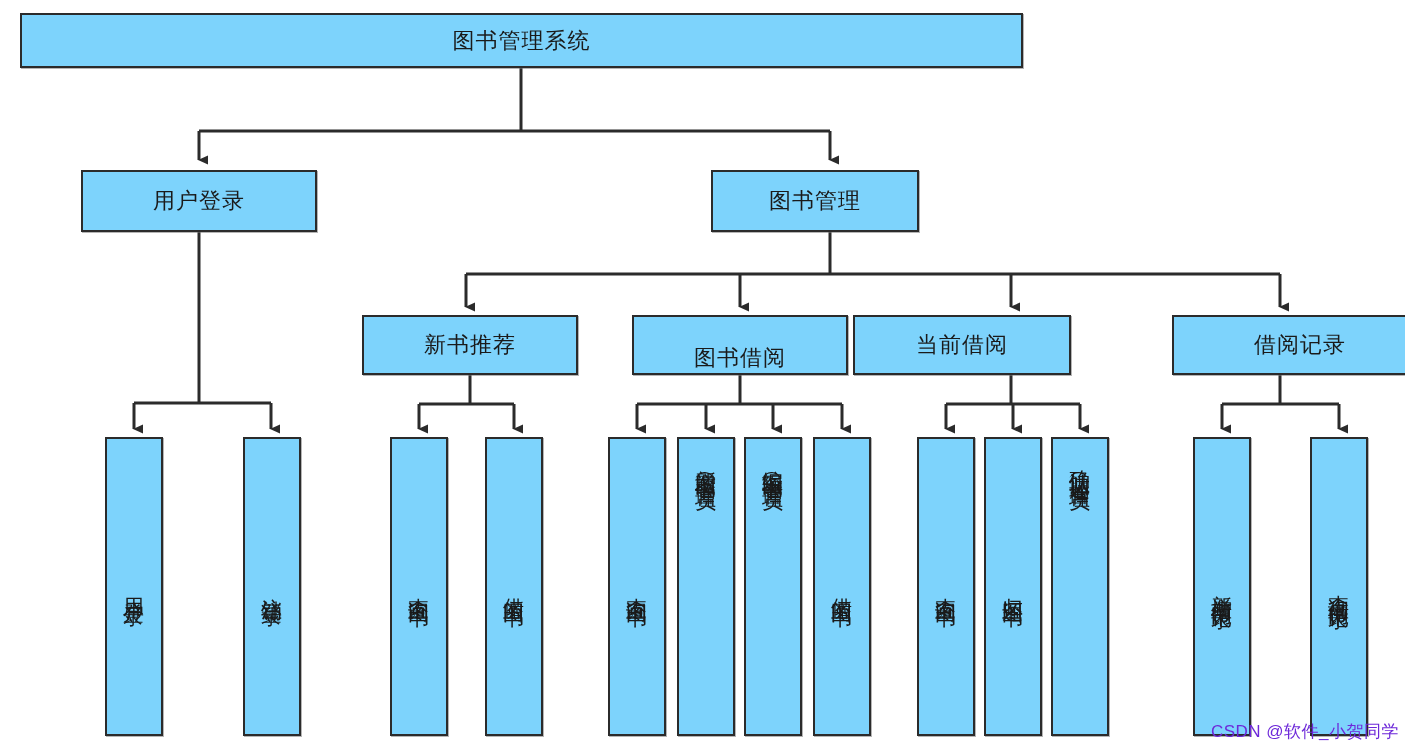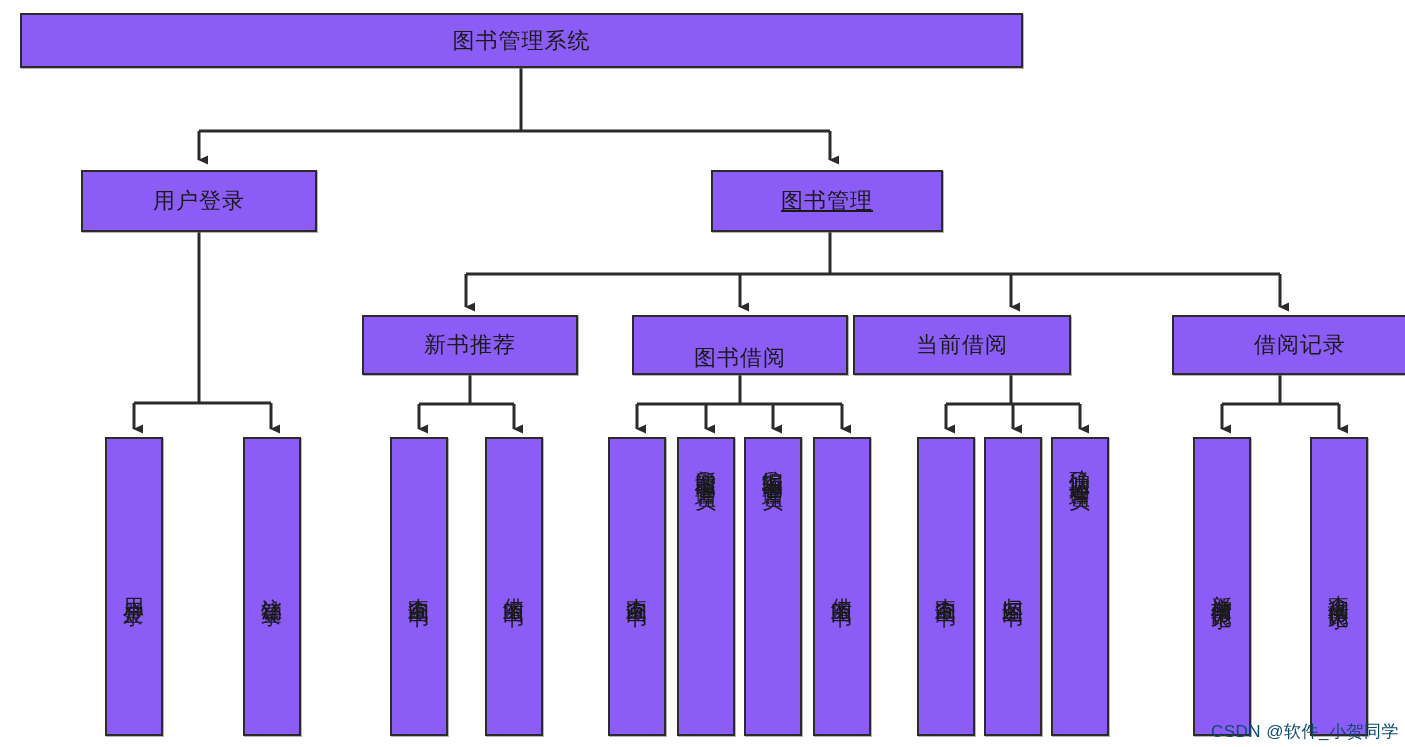--- a/index.html
+++ b/index.html
@@ -8,21 +8,21 @@
     background:#ffffff;
     font-family:"Liberation Sans","DejaVu Sans",sans-serif;
     overflow:hidden;
   }
   #canvas{position:relative;width:1405px;height:747px;}
   #edges{position:absolute;left:0;top:0;width:1405px;height:747px;}
 
   .node{
     position:absolute;
     box-sizing:border-box;
-    background:#8b5cf6;
+    background:#7dd3fc;
     border:2px solid #2b2b2b;
     box-shadow:1px 1px 0 0 rgba(120,120,120,.55);
     display:flex;
     align-items:center;
     justify-content:center;
     color:#1a1a1a;
   }
   .node.h{
     font-size:22px;
     letter-spacing:1px;
@@ -39,21 +39,21 @@
     letter-spacing:3px;
     line-height:1;
     display:block;
   }
   .node.v.mid{align-items:center;padding-top:0;}
 
   .wm{
     position:absolute;
     right:6px;bottom:4px;
     font-size:17px;
-    color:#0c4a6e;
+    color:#6d28d9;
     letter-spacing:.5px;
     white-space:nowrap;
     pointer-events:none;
   }
 </style>
 </head>
 <body>
 
 <div id="canvas">
 
@@ -107,21 +107,21 @@
     </g>
   </svg>
 
   <div class="node h" style="left:20px;top:13px;width:1003px;height:55px;">
     <span>图书管理系统</span>
   </div>
 
   <div class="node h" style="left:81px;top:170px;width:236px;height:62px;">
     <span>用户登录</span>
   </div>
-  <div class="node h" style="left:711px;top:170px;width:232px;height:62px;text-decoration:underline;">
+  <div class="node h" style="left:711px;top:170px;width:208px;height:62px;">
     <span>图书管理</span>
   </div>
 
   <div class="node h" style="left:362px;top:315px;width:216px;height:60px;">
     <span>新书推荐</span>
   </div>
   <div class="node h" style="left:632px;top:315px;width:216px;height:60px;align-items:flex-end;">
     <span>图书借阅</span>
   </div>
   <div class="node h" style="left:853px;top:315px;width:218px;height:60px;">

